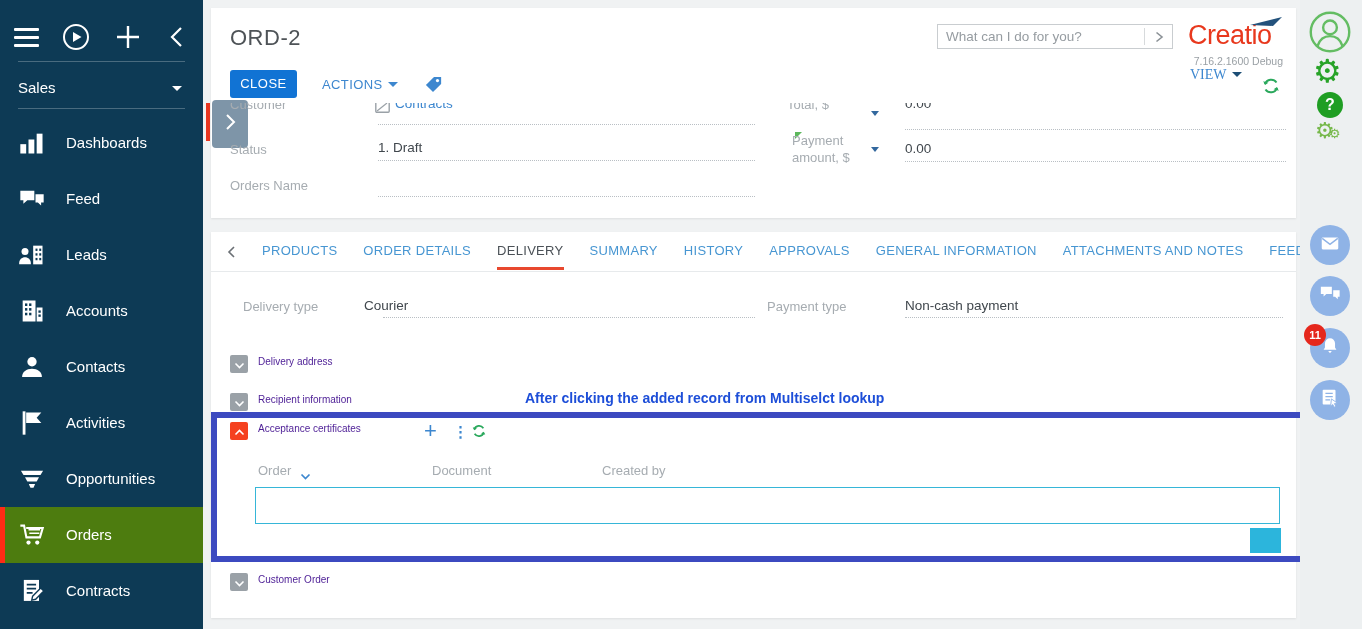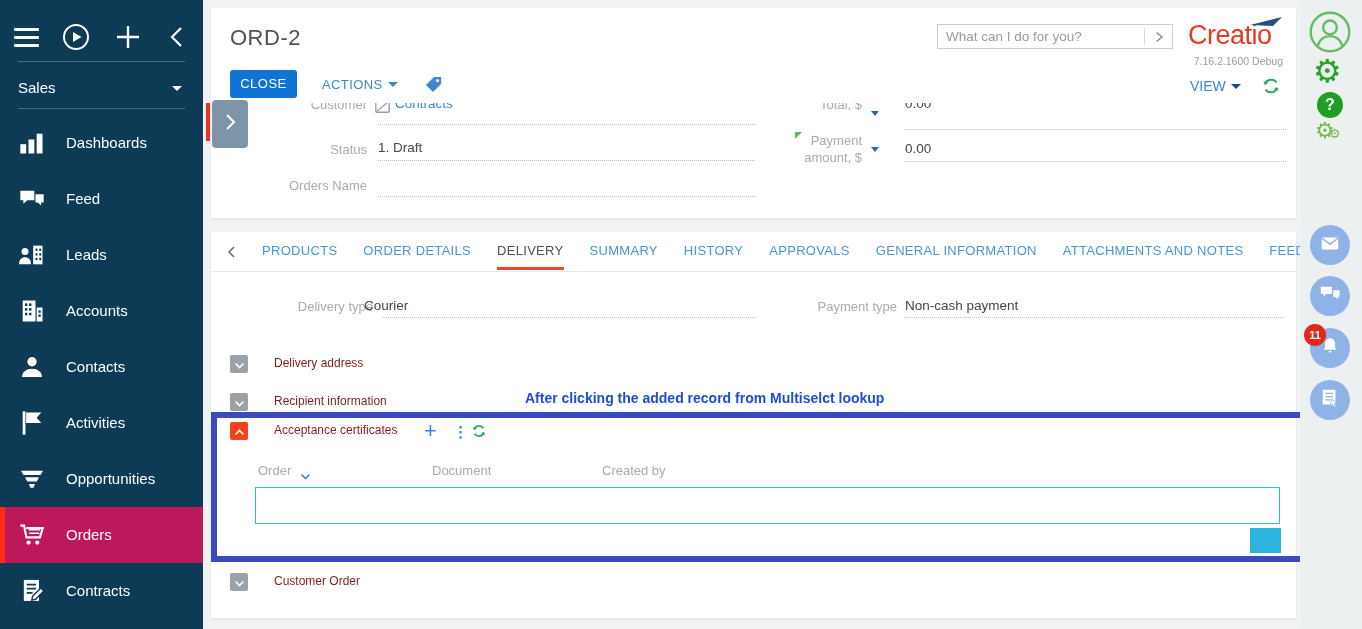--- a/index.html
+++ b/index.html
@@ -9,21 +9,21 @@
   .abs { position:absolute; }
 
   
   .sidebar { left:0; top:0; width:203px; height:629px; background:#0d3a55; z-index:5; }
   .sb-divider { position:absolute; left:18px; width:167px; height:1px; background:rgba(255,255,255,.25); }
   .sb-top-icon { position:absolute; cursor:pointer; }
   .burger span { display:block; width:25px; height:3px; background:#fff; border-radius:1px; margin-bottom:5px; }
   .sales-label { position:absolute; left:18px; top:79px; color:#fff; font-size:15px; }
   .caret { display:inline-block; width:0; height:0; border-left:5px solid transparent; border-right:5px solid transparent; border-top:5px solid #fff; }
   .nav-item { position:absolute; left:0; width:203px; height:56px; cursor:pointer; }
-  .nav-item.selected { background:#be185d; }
+  .nav-item.selected { background:#4d7c0f; }
   .sel-bar { position:absolute; left:0; top:0; width:5px; height:56px; background:#ff2b15; }
   .nav-icon { position:absolute; left:18px; top:14px; width:28px; height:28px; }
   .nav-label { position:absolute; left:66px; top:19px; color:#fff; font-size:15px; white-space:nowrap; }
 
   
   .rail { left:1300px; top:0; width:62px; height:629px; background:#edf0f1; z-index:4; }
   .gear-glyph { color:#27a327; font-size:32px; line-height:32px; font-family:"DejaVu Sans", sans-serif; }
   .help-circle { width:26px; height:26px; border-radius:50%; background:#1f9e23; color:#fff; font-size:16px; font-weight:bold; text-align:center; line-height:26px; }
   .mini-gears { color:#76b84a; font-family:"DejaVu Sans", sans-serif; }
   .rail-btn { position:absolute; left:1310px; width:40px; height:40px; border-radius:50%; background:#8fb3e6; display:flex; align-items:center; justify-content:center; cursor:pointer; }
@@ -38,43 +38,43 @@
   .rec-title { left:230px; top:25px; font-size:22px; color:#4e5357; letter-spacing:.5px; }
   .btn-close { left:230px; top:70px; width:67px; height:28px; background:#1173d4; color:#fff; font-size:13px; letter-spacing:.5px; border:none; border-radius:3px; text-align:center; line-height:28px; cursor:pointer; }
   .btn-actions { left:322px; top:77px; color:#3d87cf; font-size:13px; letter-spacing:.4px; cursor:pointer; }
   .blue-caret { border-top-color:#3d87cf; margin-left:5px; vertical-align:2px; }
   .search-box { left:937px; top:24px; width:236px; height:25px; border:1px solid #c9cdd0; background:#fff; }
   .search-box input { position:absolute; left:8px; top:1px; width:190px; height:21px; border:none; outline:none; font-size:13.5px; color:#555; font-family:"Liberation Sans",sans-serif; }
   .search-box input::placeholder { color:#969ca1; opacity:1; }
   .search-sep { position:absolute; left:206px; top:3px; width:1px; height:17px; background:#d7dadc; }
   .logo { left:1188px; top:20px; color:#e8381d; font-size:27px; font-weight:500; letter-spacing:-.5px; }
   .version { left:1120px; top:55px; width:163px; text-align:right; font-size:10.5px; color:#9aa0a5; }
-  .view-btn { left:1190px; top:78px; color:#3d87cf; font-size:14px; cursor:pointer; }
+  .view-btn { left:1190px; top:67px; color:#3d87cf; font-size:14px; cursor:pointer;font-family:Liberation Serif, serif; }
   .dark-caret { border-top-color:#1c4e75; margin-left:5px; vertical-align:2px; }
 
   
   .form-clip { left:211px; top:103px; width:1085px; height:115px; overflow:hidden; }
-  .f-label { position:absolute; color:#a6acb1; font-size:13px; text-align:right; }
+  .f-label { position:absolute; color:#a6acb1; font-size:13px; }
   .f-value { position:absolute; color:#40474d; font-size:13.5px; }
   .dotted { position:absolute; height:1px; border-bottom:1px dotted #b9bfc4; }
   .f-link { color:#3d87cf; cursor:pointer; }
   .small-caret { position:absolute; width:0; height:0; border-left:4px solid transparent; border-right:4px solid transparent; border-top:5px solid #33689e; }
   .green-corner { position:absolute; width:0; height:0; border-top:7px solid #5cb85c; border-right:7px solid transparent; }
 
   
   .tabs { left:226px; top:243px; display:flex; gap:26px; align-items:flex-start; }
   .tab { font-size:13px; color:#4796d2; letter-spacing:.3px; padding-bottom:9px; white-space:nowrap; cursor:pointer; }
   .tab.active { color:#4b5157; border-bottom:3px solid #e8482e; }
   .tab-chev { margin-top:2px; cursor:pointer; }
   .tabs-underline { left:211px; top:271px; width:1085px; height:1px; background:#e7eaec; }
 
   
   .sec-sq { position:absolute; width:18px; height:18px; border-radius:2px; background:#9aa1a7; display:flex; align-items:center; justify-content:center; cursor:pointer; }
   .sec-sq.open { background:#f5411f; }
-  .sec-title { position:absolute; color:#7f1d1d; font-size:12px; cursor:pointer;margin-left:16px; }
+  .sec-title { position:absolute; color:#4c1d95; font-size:10px; cursor:pointer; }
   .col-head { position:absolute; color:#a6acb1; font-size:13px; }
   .row-box { left:255px; top:487px; width:1025px; height:37px; background:#fff; border:1.5px solid #36b6d8; }
   .teal-sq { left:1250px; top:528px; width:31px; height:25px; background:#2cb5dc; cursor:pointer; }
   .anno-box { left:211px; top:412px; width:1099px; height:150px; border:6px solid #3c4ac0; z-index:3; pointer-events:none; }
   .anno-text { left:525px; top:390px; color:#1d4ed8; font-size:14px; font-weight:bold; }
   .plus-icon { position:absolute; color:#3d87cf; font-size:22px; font-weight:300; line-height:20px; cursor:pointer; }
   .dots-icon { position:absolute; color:#3d87cf; font-size:15px; font-weight:bold; letter-spacing:0; cursor:pointer; }
 
   
   .flyout-red { left:206px; top:103px; width:4px; height:38px; background:#e8351f; }

